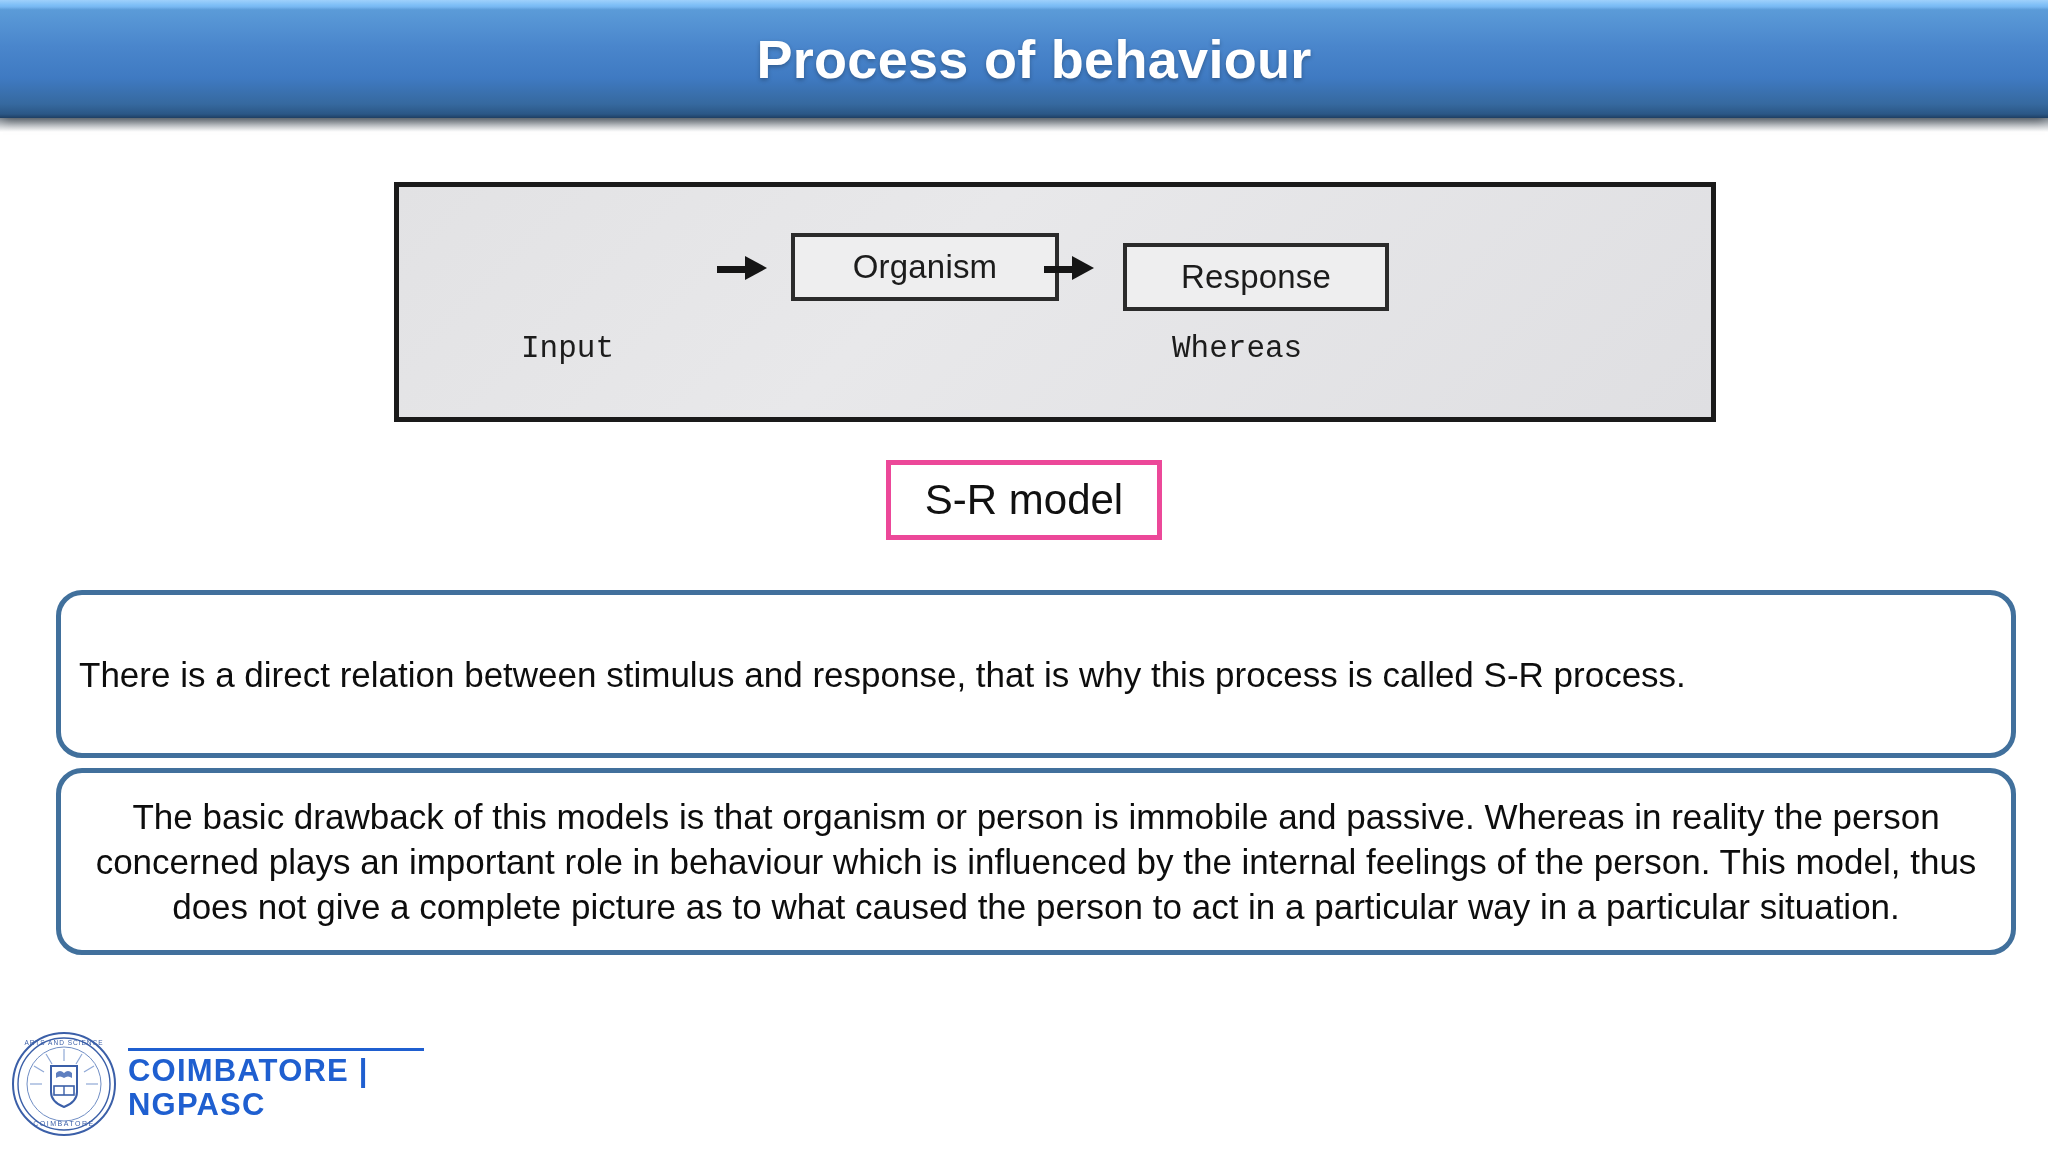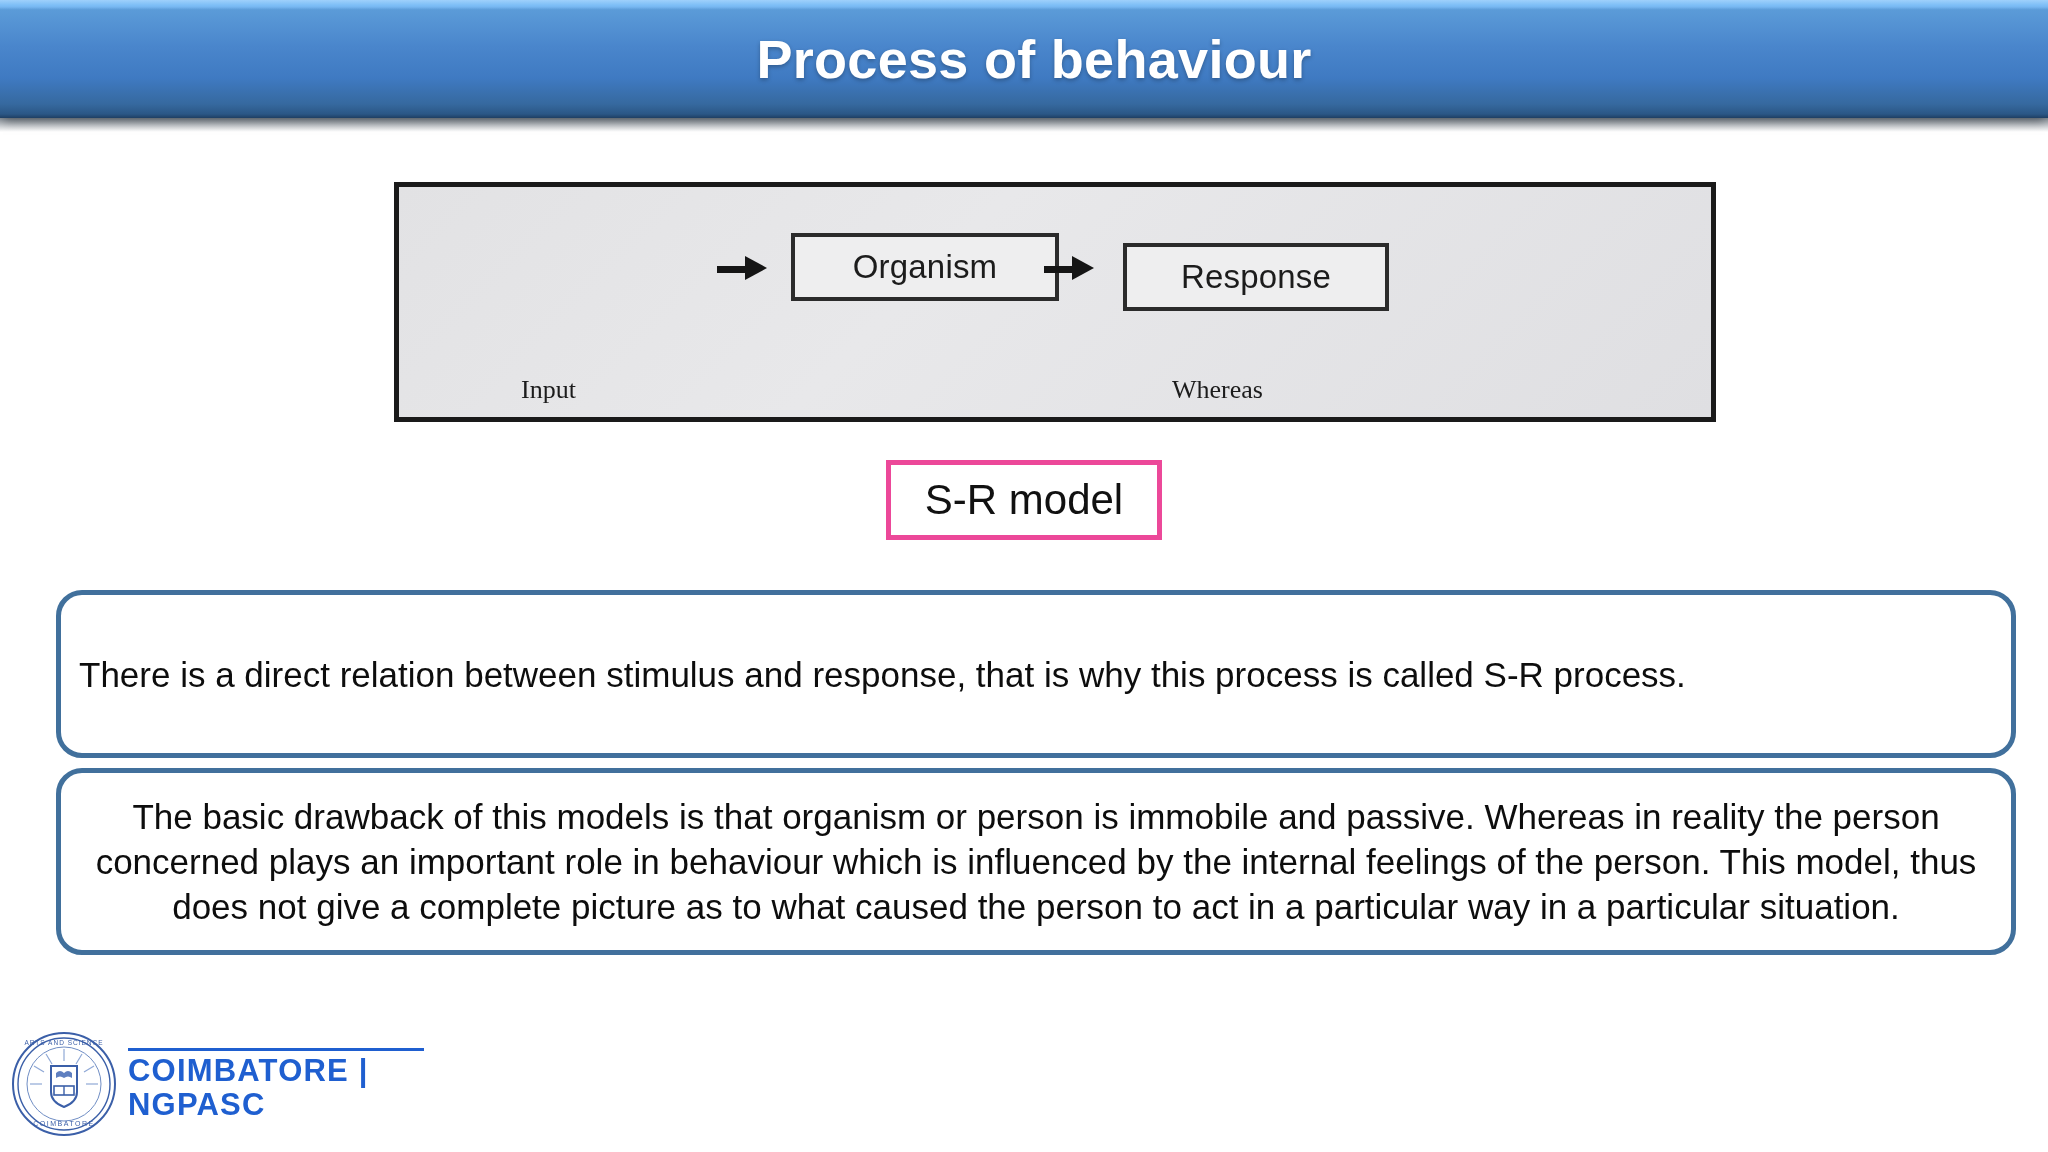--- a/index.html
+++ b/index.html
@@ -117,24 +117,23 @@
     border-left: 22px solid #151515;
     border-top: 12px solid transparent;
     border-bottom: 12px solid transparent;
   }
   .arrow-1 { left: 318px; }
   .arrow-2 { left: 645px; }
 
   .io-label {
     position: absolute;
     top: 144px;
-    font-size: 26px;
+    font-size: 31px;
     color: #1c1c1c;
-    font-family: Liberation Serif, serif;
-    margin-top: 44px;
+    font-family: Liberation Mono, monospace;
   }
   .io-input  { left: 122px; }
   .io-output { left: 773px; }
 
   
   .sr-model-box {
     position: absolute;
     left: 886px;
     top: 460px;
     width: 276px;

